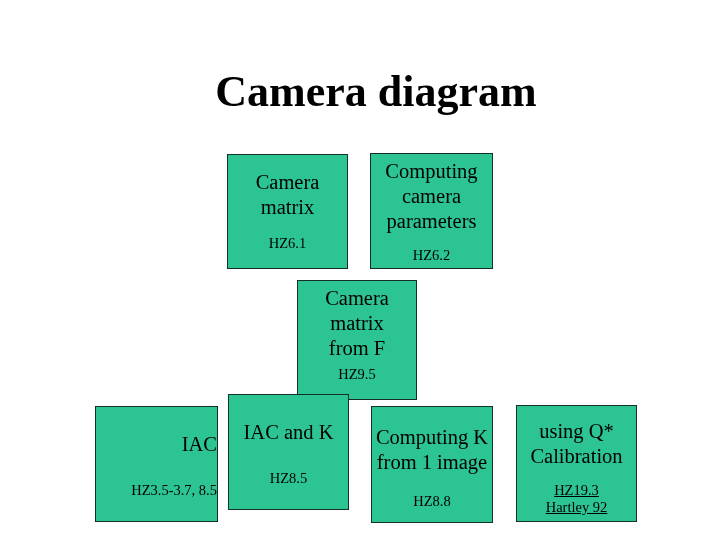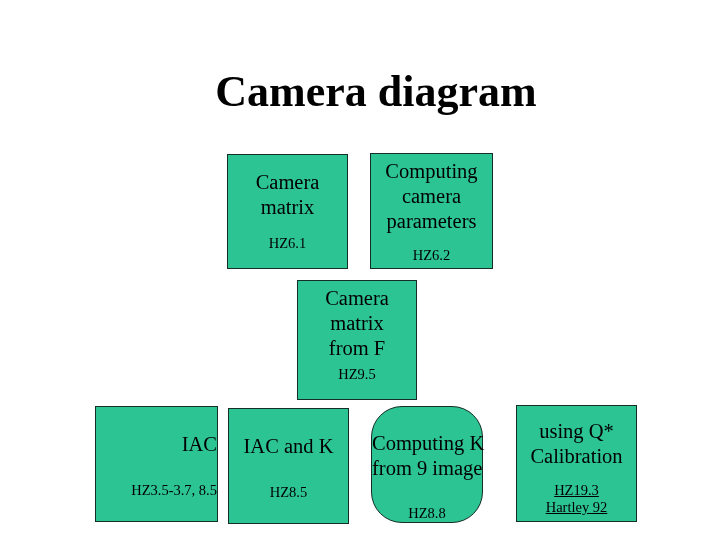--- a/index.html
+++ b/index.html
@@ -54,21 +54,21 @@
   .sub-line {
     font-size: 14.5px;
     line-height: 17px;
     white-space: nowrap;
   }
   
   .pb16 .box-sub { padding-bottom: 16px; }
   .pb4  .box-sub { padding-bottom: 4px; margin-top: 8px; }
   .pb8  .box-sub { padding-bottom: 16px; }
   .pb20 .box-sub { padding-bottom: 22px; }
-  .pb12 .box-sub { padding-bottom: 0; }
+  .pb12 .box-sub { padding-bottom: 12px; }
   .pb5  .box-sub { padding-bottom: 5px; text-decoration: underline; }
 </style>
 </head>
 <body>
 
 <div class="slide">
 
   <h1 class="title">Camera diagram</h1>
 
   <div class="box pb16" style="left:227px; top:154px; width:121px; height:115px;">
@@ -105,33 +105,33 @@
 
   <div class="box pb20" style="left:95px; top:406px; width:123px; height:116px;align-items:flex-end;">
     <div class="box-main">
       <div class="box-line">IAC</div>
     </div>
     <div class="box-sub">
       <div class="sub-line">HZ3.5-3.7, 8.5</div>
     </div>
   </div>
 
-  <div class="box pb20" style="left:228px; top:408px; width:121px; height:116px;">
+  <div class="box pb20" style="left:228px; top:394px; width:121px; height:116px;">
     <div class="box-main">
       <div class="box-line">IAC and K</div>
     </div>
     <div class="box-sub">
       <div class="sub-line">HZ8.5</div>
     </div>
   </div>
 
-  <div class="box pb12" style="left:371px; top:406px; width:112px; height:117px;border-radius:31px;">
+  <div class="box pb12" style="left:371px; top:406px; width:122px; height:117px;">
     <div class="box-main">
       <div class="box-line">Computing K</div>
-      <div class="box-line">from 9 image</div>
+      <div class="box-line">from 1 image</div>
     </div>
     <div class="box-sub">
       <div class="sub-line">HZ8.8</div>
     </div>
   </div>
 
   <div class="box pb5" style="left:516px; top:405px; width:121px; height:117px;">
     <div class="box-main">
       <div class="box-line">using Q*</div>
       <div class="box-line">Calibration</div>

